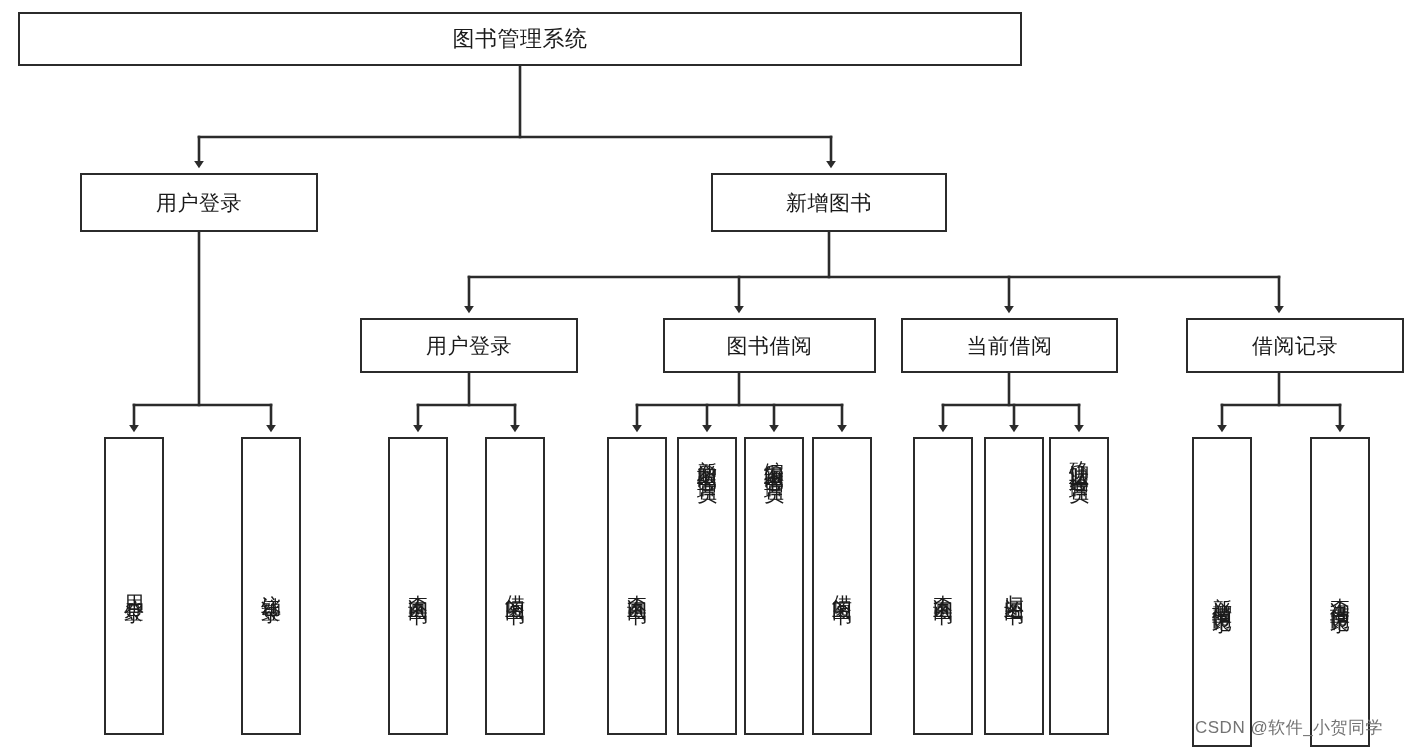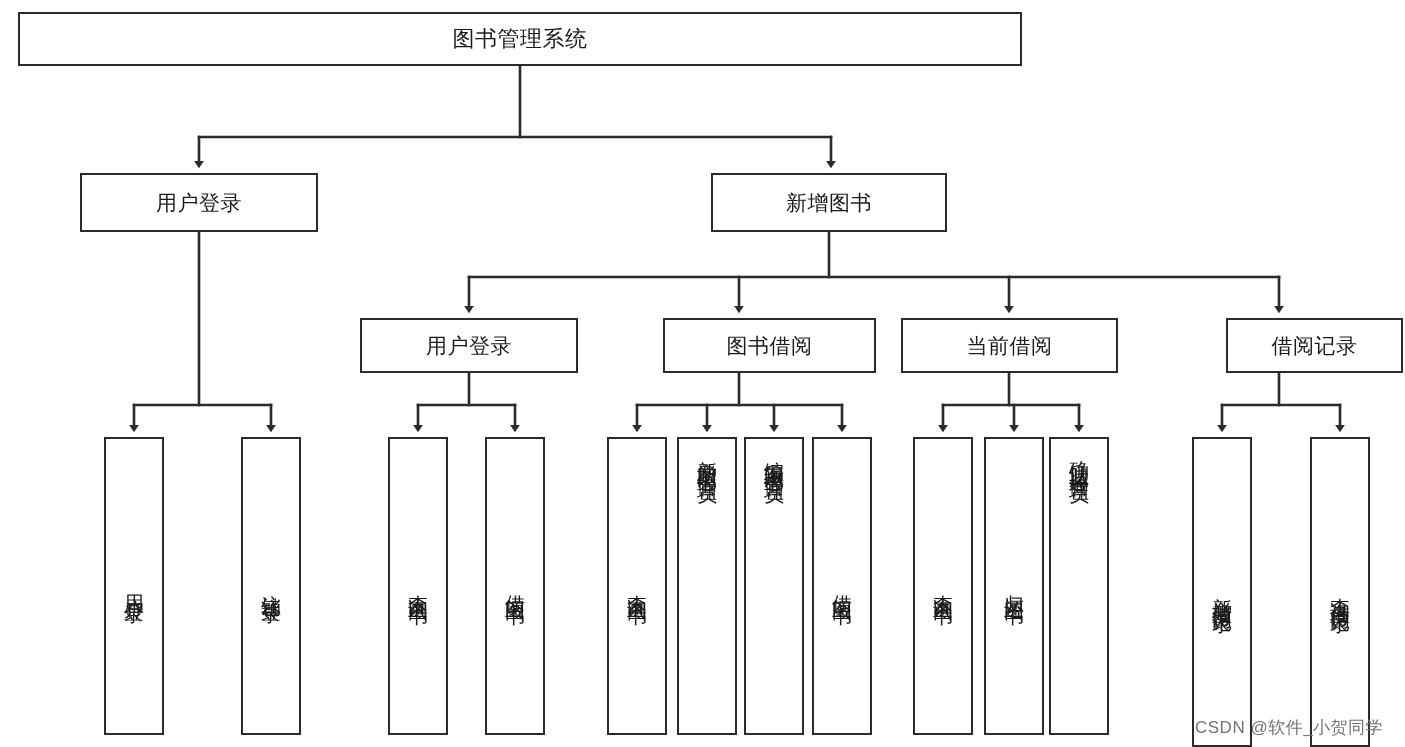--- a/index.html
+++ b/index.html
@@ -146,21 +146,21 @@
 
   <div class="node l3" style="left:360px; top:318px; width:218px; height:55px;">
     <span class="label">用户登录</span>
   </div>
   <div class="node l3" style="left:663px; top:318px; width:213px; height:55px;">
     <span class="label">图书借阅</span>
   </div>
   <div class="node l3" style="left:901px; top:318px; width:217px; height:55px;">
     <span class="label">当前借阅</span>
   </div>
-  <div class="node l3" style="left:1226px; top:318px; width:177px; height:55px;">
+  <div class="node l3" style="left:1186px; top:318px; width:218px; height:55px;">
     <span class="label">借阅记录</span>
   </div>
 
   <div class="node leaf center" style="left:104px; top:437px; width:60px; height:298px;">
     <span class="label">用户登录</span>
   </div>
   <div class="node leaf center" style="left:241px; top:437px; width:60px; height:298px;">
     <span class="label">注销登录</span>
   </div>
 

